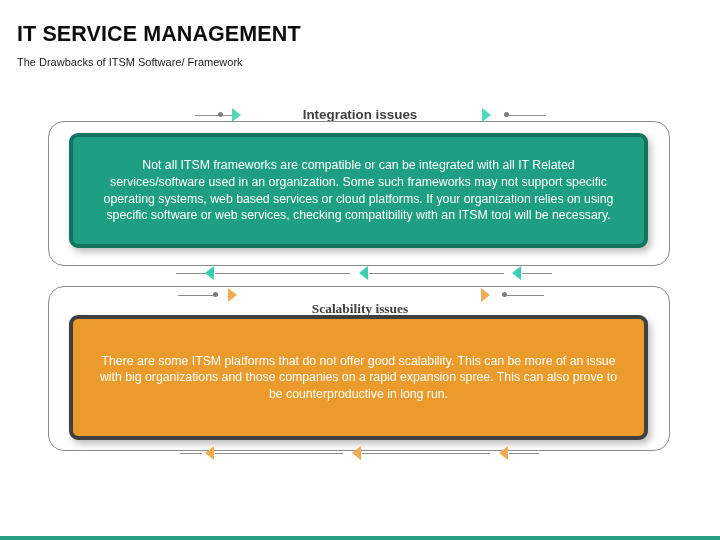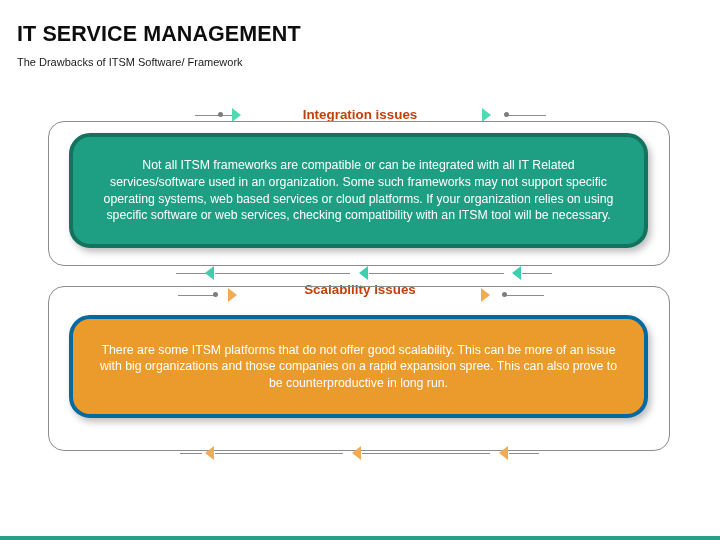--- a/index.html
+++ b/index.html
@@ -57,60 +57,60 @@
   }
   .frame-1 { top: 113px; height: 145px; }
   .frame-2 { top: 278px; height: 165px; }
 
   
   .card {
     position: absolute;
     left: 69px;
     width: 579px;
     box-sizing: border-box;
-    border-radius: 21px;
+    border-radius: 9px;
     display: flex;
     align-items: center;
     justify-content: center;
     text-align: center;
     color: #ffffff;
     font-size: 12.3px;
     line-height: 16.6px;
     padding: 10px 24px;
     box-shadow: 3px 4px 7px rgba(0,0,0,0.26);
   }
   .card-teal {
     top: 125px;
     height: 115px;
     background: #1e9e82;
     border: 4px solid #12735e;
   }
   .card-orange {
     top: 307px;
-    height: 103px;
+    height: 125px;
     background: #eb9b2b;
-    border: 4px solid #0369a1;
+    border: 4px solid #404040;
   }
   .card p {
     margin: 0;
   }
 
   
   .section-label {
     position: absolute;
     width: 100%;
     text-align: center;
     left: 0;
     font-size: 13.4px;
     font-weight: bold;
-    color: #c2410c;
+    color: #404040;
     white-space: nowrap;
   }
   .label-1 { top: 99px; }
-  .label-2 { top: 274px; }
+  .label-2 { top: 293px; font-family: Liberation Serif, serif; }
 
   
   .conn {
     position: absolute;
     height: 0;
     border-top: 1.6px solid #8c8c8c;
   }
   .dot {
     position: absolute;
     width: 5px;

